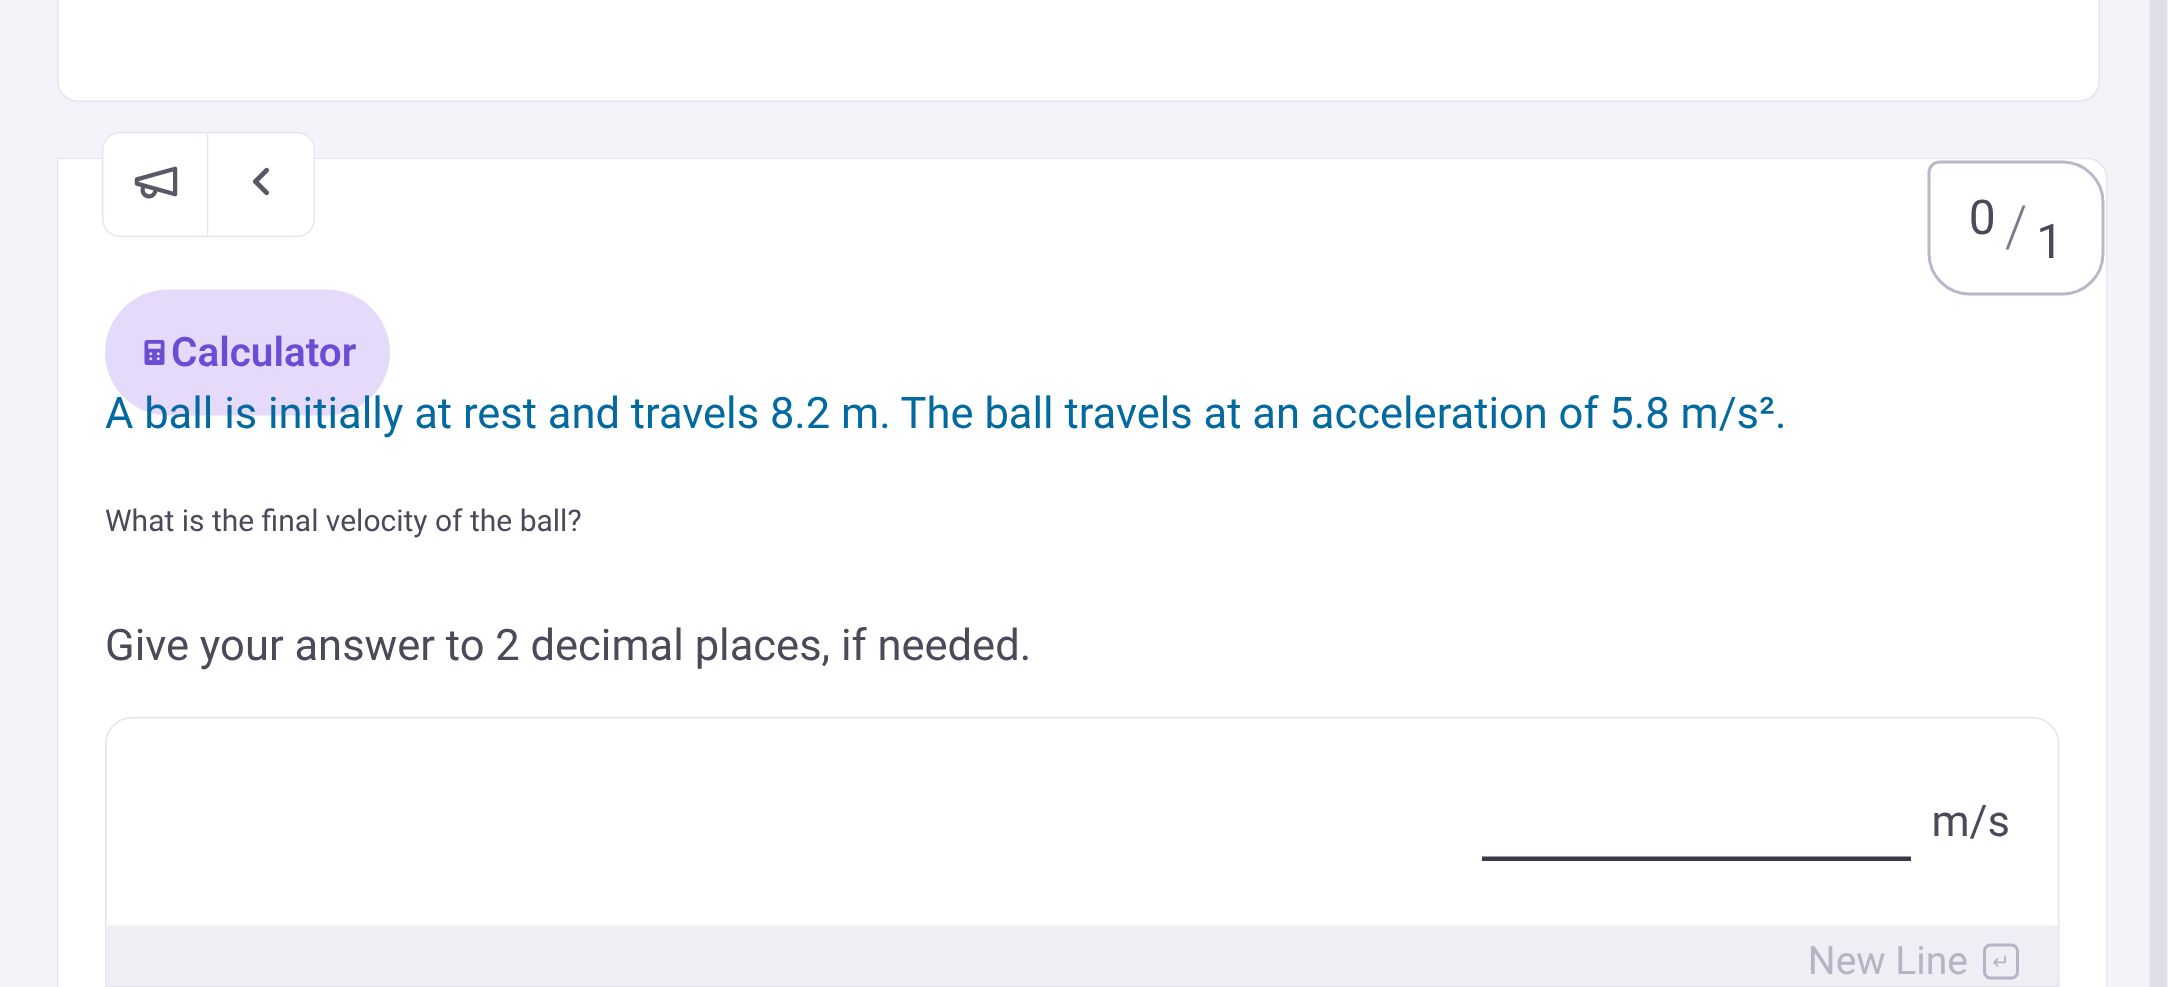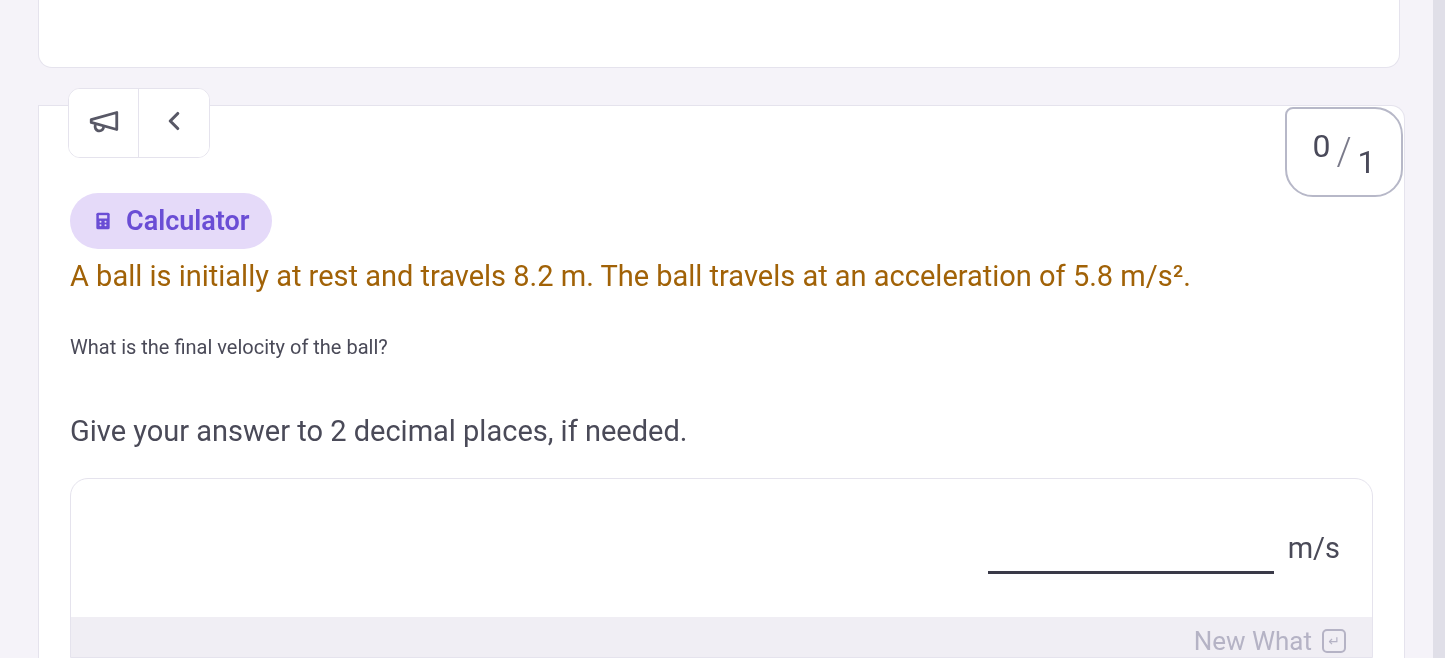--- a/index.html
+++ b/index.html
@@ -99,41 +99,40 @@
     font-size: 32px;
     position: relative;
     top: 8px;
   }
   .calculator-badge {
     position: absolute;
     left: 70px;
     top: 193px;
     display: inline-flex;
     align-items: center;
-    gap: 12px;
-    padding: 12px 22px;
+    padding: 26px 22px;
     background: #e5daf9;
     border-radius: 100px;
     color: #6a4dd5;
     font-size: 27px;
     font-weight: 600;
     z-index: 2;
   }
   .calc-icon {
     width: 22px;
     height: 22px;
     display: flex;
     align-items: center;
     justify-content: center;
   }
   .question-text {
     position: absolute;
     left: 70px;
     top: 256px;
-    color: #a16207;
+    color: #0369a1;
     font-size: 29px;
     line-height: 1.4;
     z-index: 2;
   }
   .question-line2 {
     position: absolute;
     left: 70px;
     top: 335px;
     color: #4a4a58;
     font-size: 20px;
@@ -261,18 +260,18 @@
 <div class="question-text">A ball is initially at rest and travels 8.2 m. The ball travels at an acceleration of 5.8 m/s².</div>
 <div class="question-line2">What is the final velocity of the ball?</div>
 <div class="question-line3">Give your answer to 2 decimal places, if needed.</div>
 
 <div class="answer-container">
   <div class="answer-row">
     <input class="answer-input" type="text" value="" style="">
     <span class="answer-unit">m/s</span>
   </div>
   <div class="answer-footer">
-    <span>New What</span>
+    <span>New Line</span>
     <span class="enter-icon">↵</span>
   </div>
 </div>
 
 <div class="right-edge"></div>
 
 </body></html>

